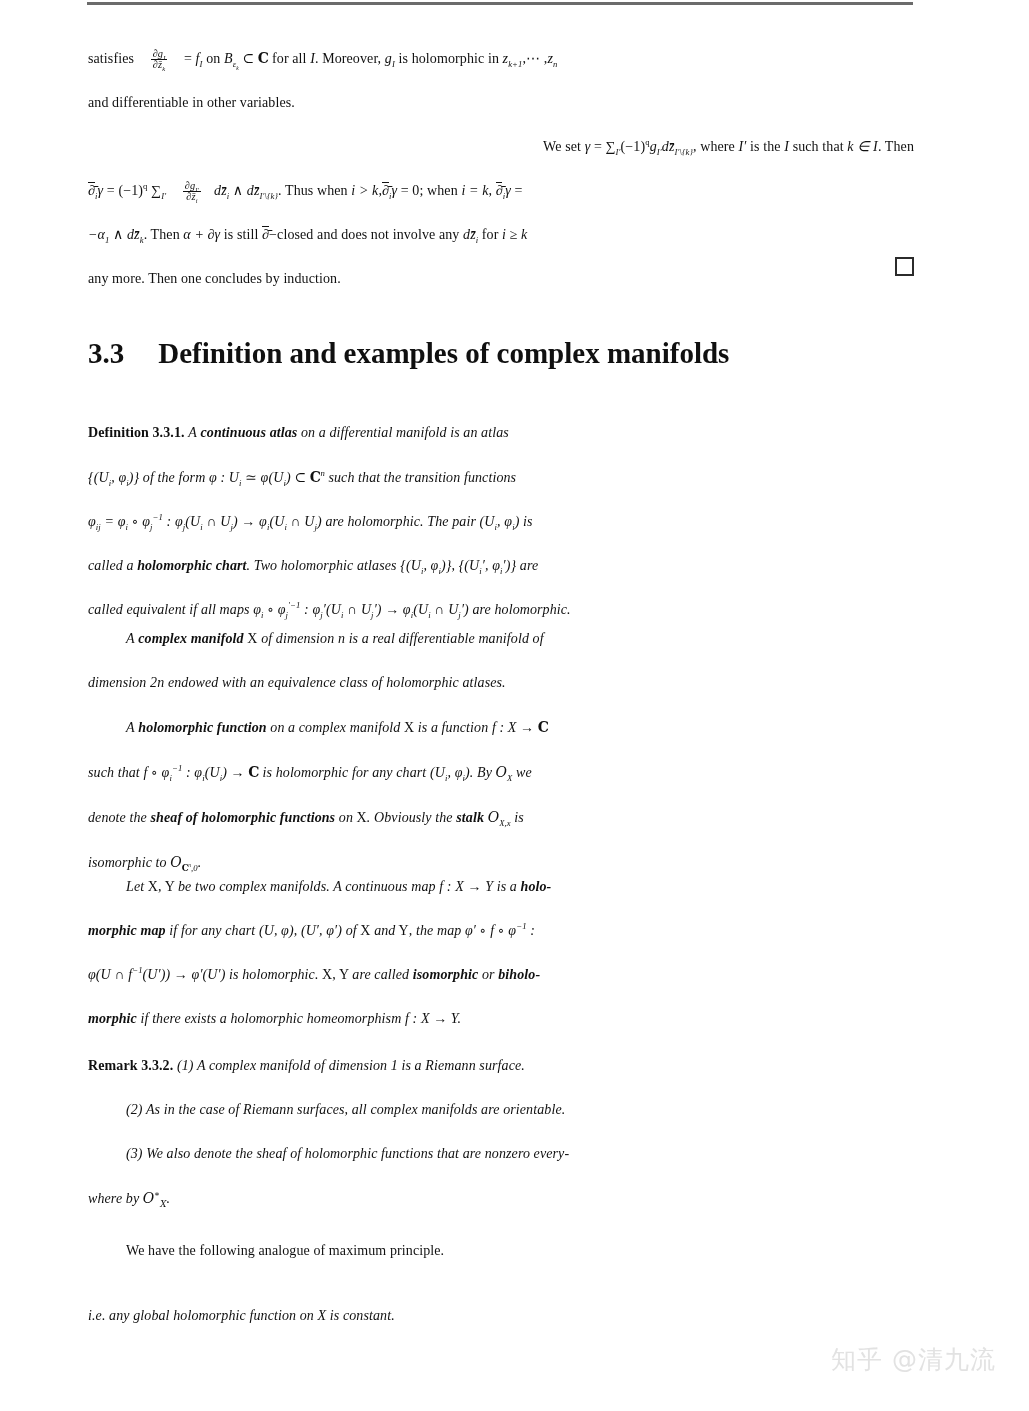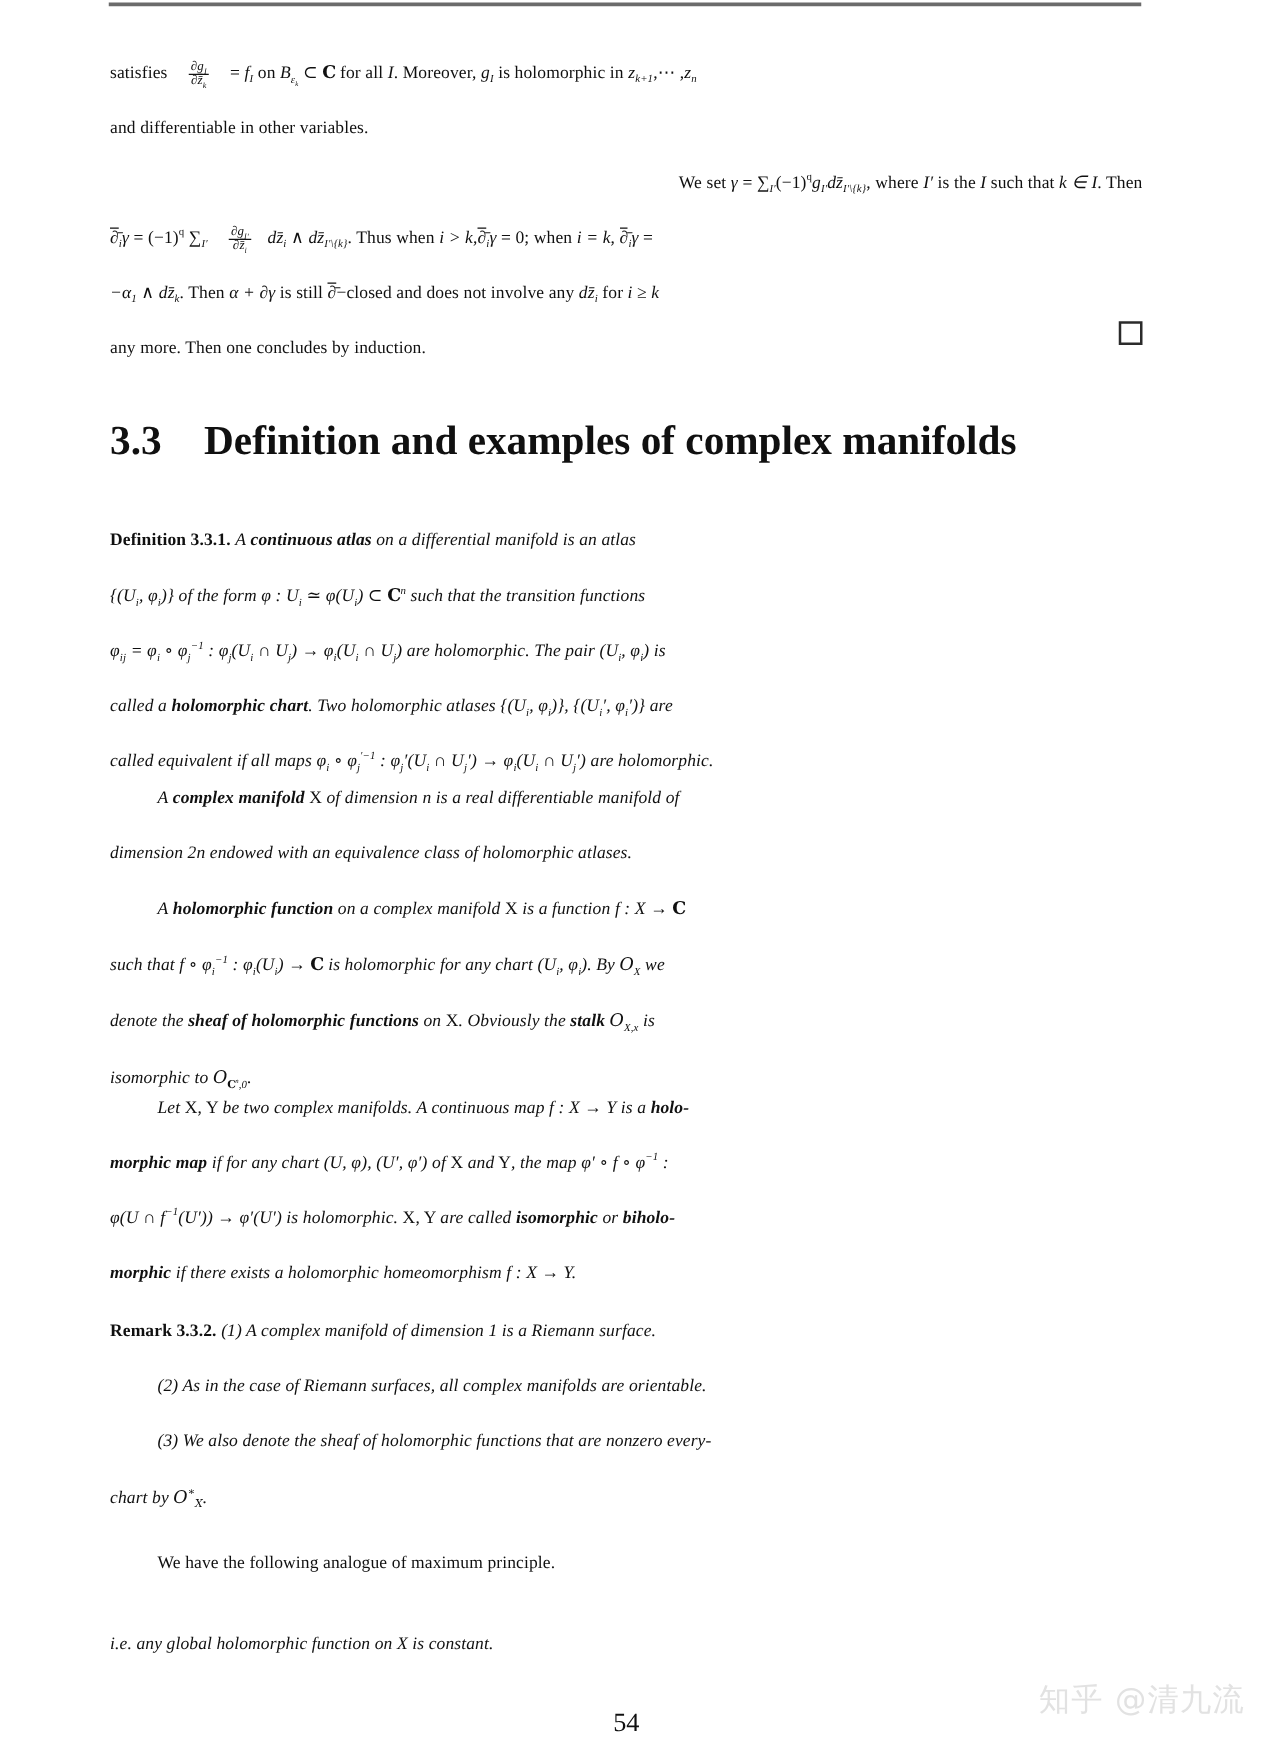--- a/index.html
+++ b/index.html
@@ -96,21 +96,21 @@
     border-top: 1.4px solid #111;
   }
 
   
   .sec-head {
     position: absolute;
     left: 0;
     top: 332px;
     width: 826px;
     font-weight: bold;
-    font-size: 33px;
+    font-size: 29px;
     line-height: 42px;
     white-space: nowrap;
   }
   .sec-head .num { margin-right: 34px; }
 
   
   .qed {
     display: inline-block;
     width: 15px;
     height: 15px;
@@ -363,32 +363,31 @@
       <span class="bf">Remark 3.3.2.</span>
       <span class="it">(1) A complex manifold of dimension 1 is a Riemann surface.</span>
     </div>
     <div class="line" style="padding-left:38px;">
       <span class="it">(2) As in the case of Riemann surfaces, all complex manifolds are orientable.</span>
     </div>
     <div class="line" style="padding-left:38px;">
       <span class="it">(3) We also denote the sheaf of holomorphic functions that are nonzero every-</span>
     </div>
     <div class="line">
-      <span class="it">chart by</span>
+      <span class="it">where by</span>
       <span class="scr" style="position:relative;"><span>O</span><sup class="up">∗</sup><sub>X</sub></span><span class="it">.</span>
     </div>
   </div>
 
   <div class="blk" style="top:1229px;">
     <div class="line" style="padding-left:38px;">We have the following analogue of maximum principle.</div>
   </div>
 
   <div class="blk" style="top:1294px;">
     <div class="line">
       <span class="it">i.e. any global holomorphic function on X is constant.</span>
     </div>
   </div>
 
-  <div class="folio">54</div>
 
 </div>
 
 <div class="watermark">知乎 @清九流</div>
 
 </body></html>

